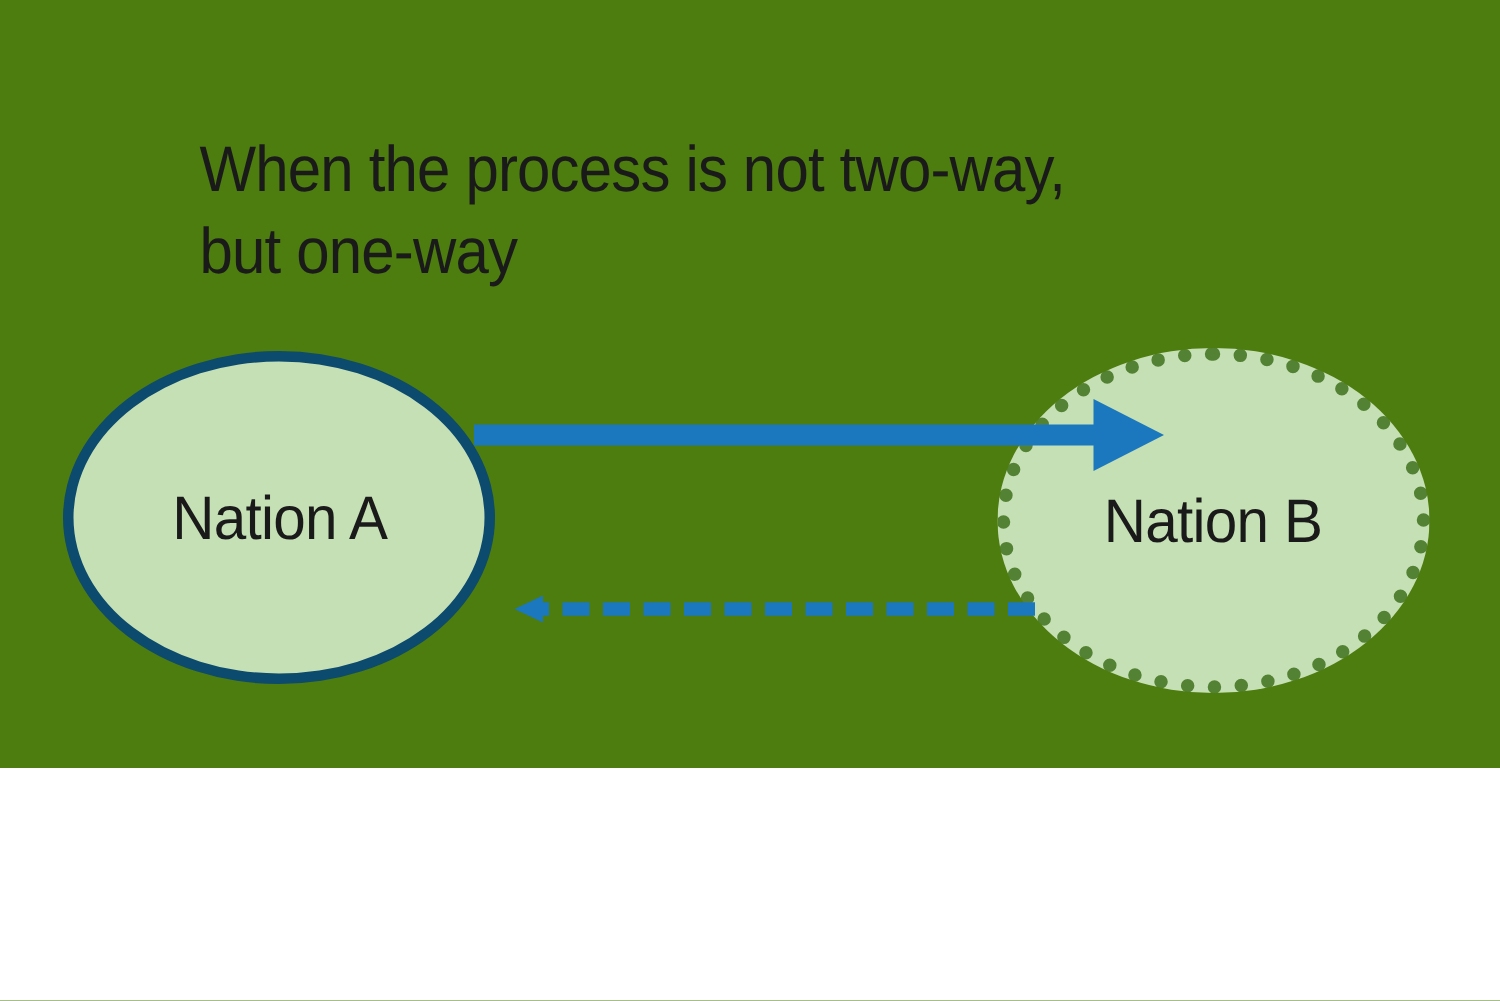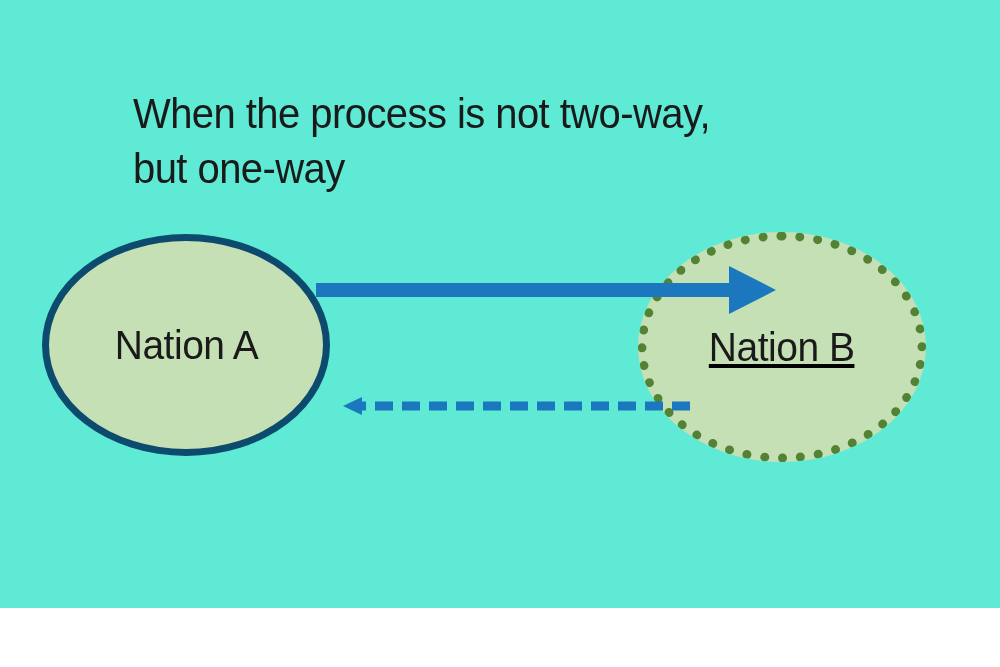--- a/index.html
+++ b/index.html
@@ -6,22 +6,22 @@
     margin: 0;
     padding: 0;
     background: #ffffff;
   }
   body {
     font-family: "Liberation Sans", sans-serif;
   }
   #canvas {
     position: relative;
     width: 1000px;
-    height: 608px;
-    background: #5eead4;
+    height: 512px;
+    background: #4d7c0f;
     overflow: hidden;
   }
   
   #diagram-title {
     position: absolute;
     left: 133px;
     top: 86px;
     width: 790px;
     font-family: "Liberation Sans", sans-serif;
     font-size: 43px;
@@ -54,26 +54,25 @@
     z-index: 2;
   }
   #node-nation-a {
     left: 42px;
     top: 234px;
     width: 288px;
     height: 222px;
     border: 7px solid #0c4a6e;
   }
   #node-nation-b {
-    left: 638px;
+    left: 665px;
     top: 232px;
     width: 288px;
     height: 230px;
     border: 9px dotted #548235;
-    text-decoration: underline;
   }
   
   #arrow-layer {
     position: absolute;
     left: 0;
     top: 0;
     width: 1000px;
     height: 667px;
     z-index: 3;
     pointer-events: none;

